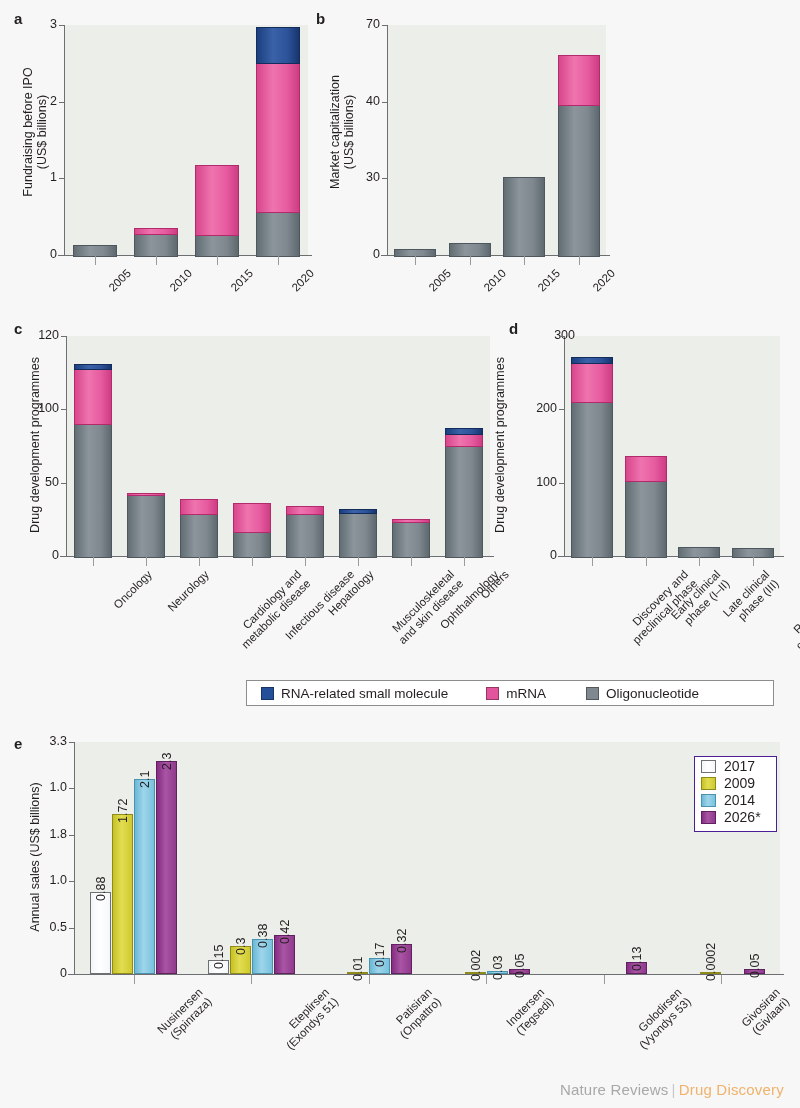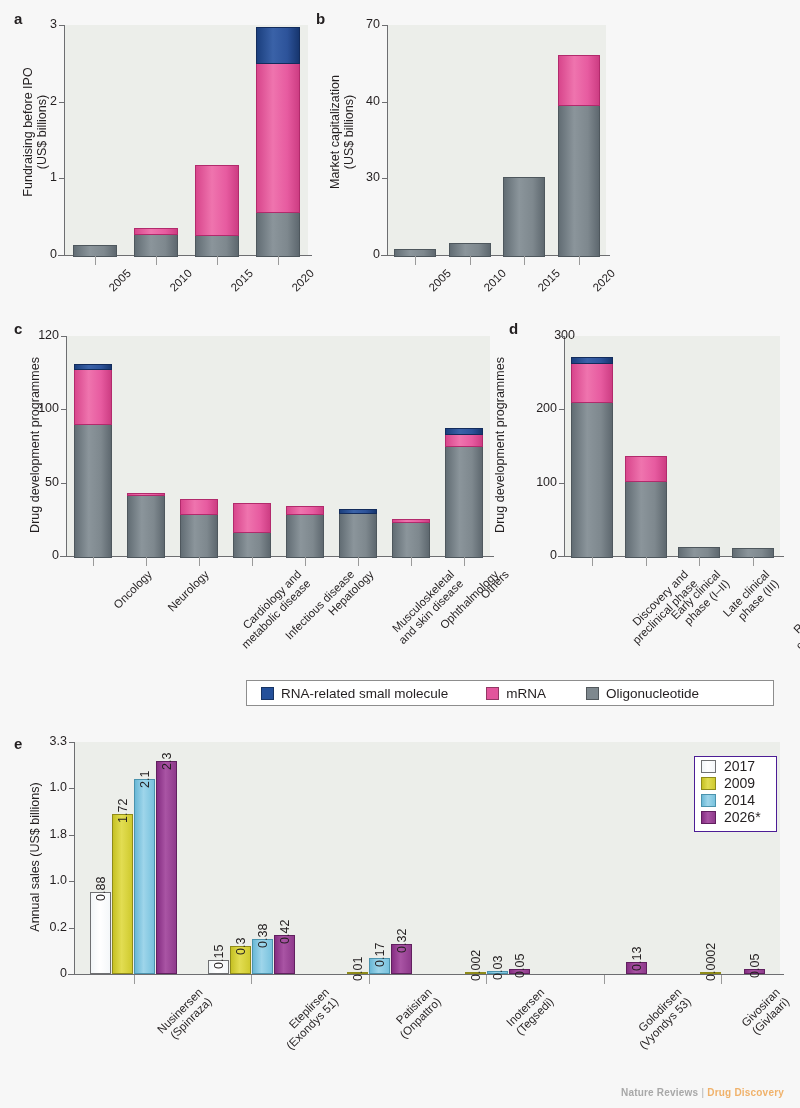--- a/index.html
+++ b/index.html
@@ -92,22 +92,22 @@
     box-sizing:border-box;
     padding:0 8px 5px 6px;
   }
   .legend-e-row{display:flex;align-items:center;margin:1px 0;}
   .legend-e-sw{width:15px;height:13px;box-sizing:border-box;}
   .legend-e-tx{font-size:14px;margin-left:8px;color:#231f20;}
 
   .footer{
     position:absolute;
     right:16px;bottom:10px;
-    font-size:10px;
-    font-weight:bold;
+    font-size:15px;
+    font-weight:normal;
     letter-spacing:0.2px;
   }
   .footer .nr{color:#a8a8a8;}
   .footer .sep{color:#c9c9c9;margin:0 3px;}
   .footer .dd{color:#f0b26b;}
 </style>
 </head>
 <body>
 
 <div class="panel">
@@ -385,21 +385,21 @@
         <span class="legend-e-sw e2019"></span>
         <span class="legend-e-tx">2014</span>
       </div>
       <div class="legend-e-row">
         <span class="legend-e-sw e2020"></span>
         <span class="legend-e-tx">2026*</span>
       </div>
     </div>
 <div class="ytick" style="left: 21px; top: 966px; width: 46px;">0</div>
     <div class="ytickmark" style="left: 69px; top: 974px; width: 6px;"></div>
-    <div class="ytick" style="left: 21px; top: 919.6px; width: 46px;">0.2</div>
+    <div class="ytick" style="left: 21px; top: 919.6px; width: 46px;">0.5</div>
     <div class="ytickmark" style="left: 69px; top: 927.6px; width: 6px;"></div>
     <div class="ytick" style="left: 21px; top: 873.2px; width: 46px;">1.0</div>
     <div class="ytickmark" style="left: 69px; top: 881.2px; width: 6px;"></div>
     <div class="ytick" style="left: 21px; top: 826.8px; width: 46px;">1.8</div>
     <div class="ytickmark" style="left: 69px; top: 834.8px; width: 6px;"></div>
     <div class="ytick" style="left: 21px; top: 780.4px; width: 46px;">1.0</div>
     <div class="ytickmark" style="left: 69px; top: 788.4px; width: 6px;"></div>
     <div class="ytick" style="left: 21px; top: 734px; width: 46px;">3.3</div>
     <div class="ytickmark" style="left: 69px; top: 742px; width: 6px;"></div>
     <div class="ebar e2017" style="left: 90.25px; width: 21px; top: 892.336px; height: 81.664px;"></div>

